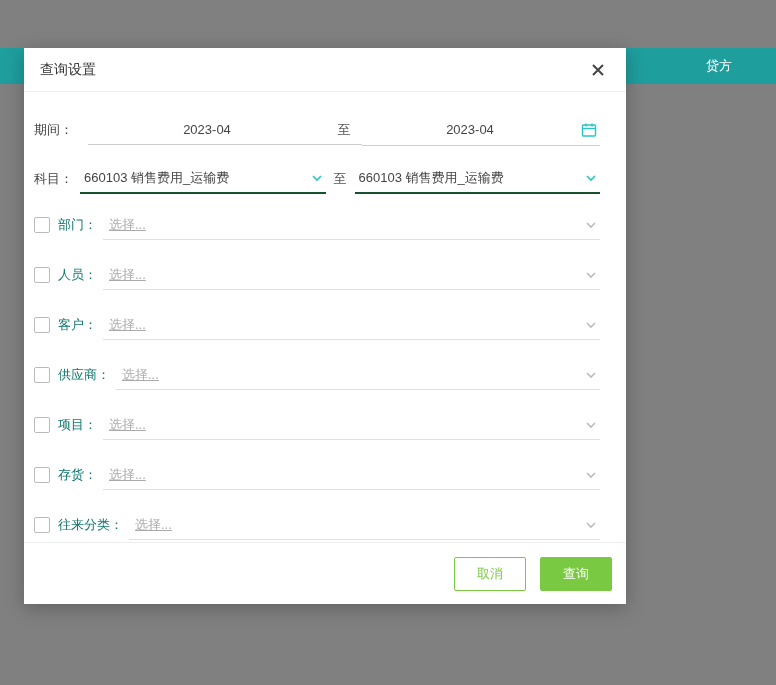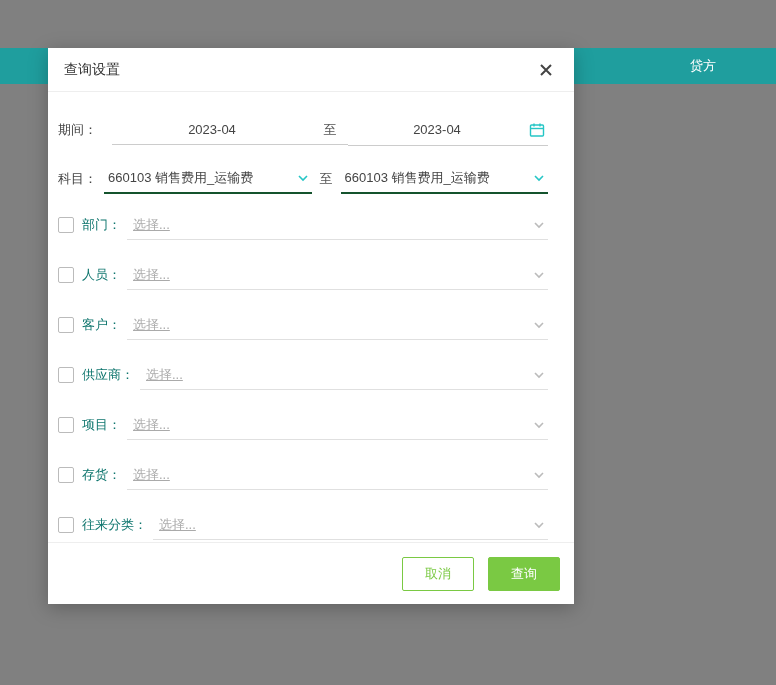--- a/index.html
+++ b/index.html
@@ -5,27 +5,27 @@
   * { box-sizing: border-box; margin: 0; padding: 0; }
   html, body { width: 776px; height: 685px; overflow: hidden; font-family: "Microsoft YaHei", Arial, sans-serif; font-size: 13px; }
   body { background: #808080; position: relative; }
 
   
   .bg-strip {
     position: absolute; left: 0; right: 0; top: 48px; height: 36px;
     background: #1f9e9e;
   }
   .bg-strip .credit {
-    position: absolute; right: 60px; top: 0; height: 36px; line-height: 36px;
+    position: absolute; right: 44px; top: 0; height: 36px; line-height: 36px;
     color: #fff; font-size: 13px;
   }
 
   
   .modal {
-    position: absolute; left: 48px; top: 48px; width: 526px; height: 556px;
+    position: absolute; left: 24px; top: 48px; width: 602px; height: 556px;
     background: #fff; box-shadow: 0 4px 18px rgba(0,0,0,0.25);
     display: flex; flex-direction: column;
   }
   .modal-header {
     height: 44px; padding: 0 16px; display: flex; align-items: center; justify-content: space-between;
     border-bottom: 1px solid #eee;
   }
   .modal-title { color: #333; font-size: 14px; }
   .close-btn { cursor: pointer; width: 24px; height: 24px; display:flex; align-items:center; justify-content:center; }
   .close-btn svg { stroke: #444; }

